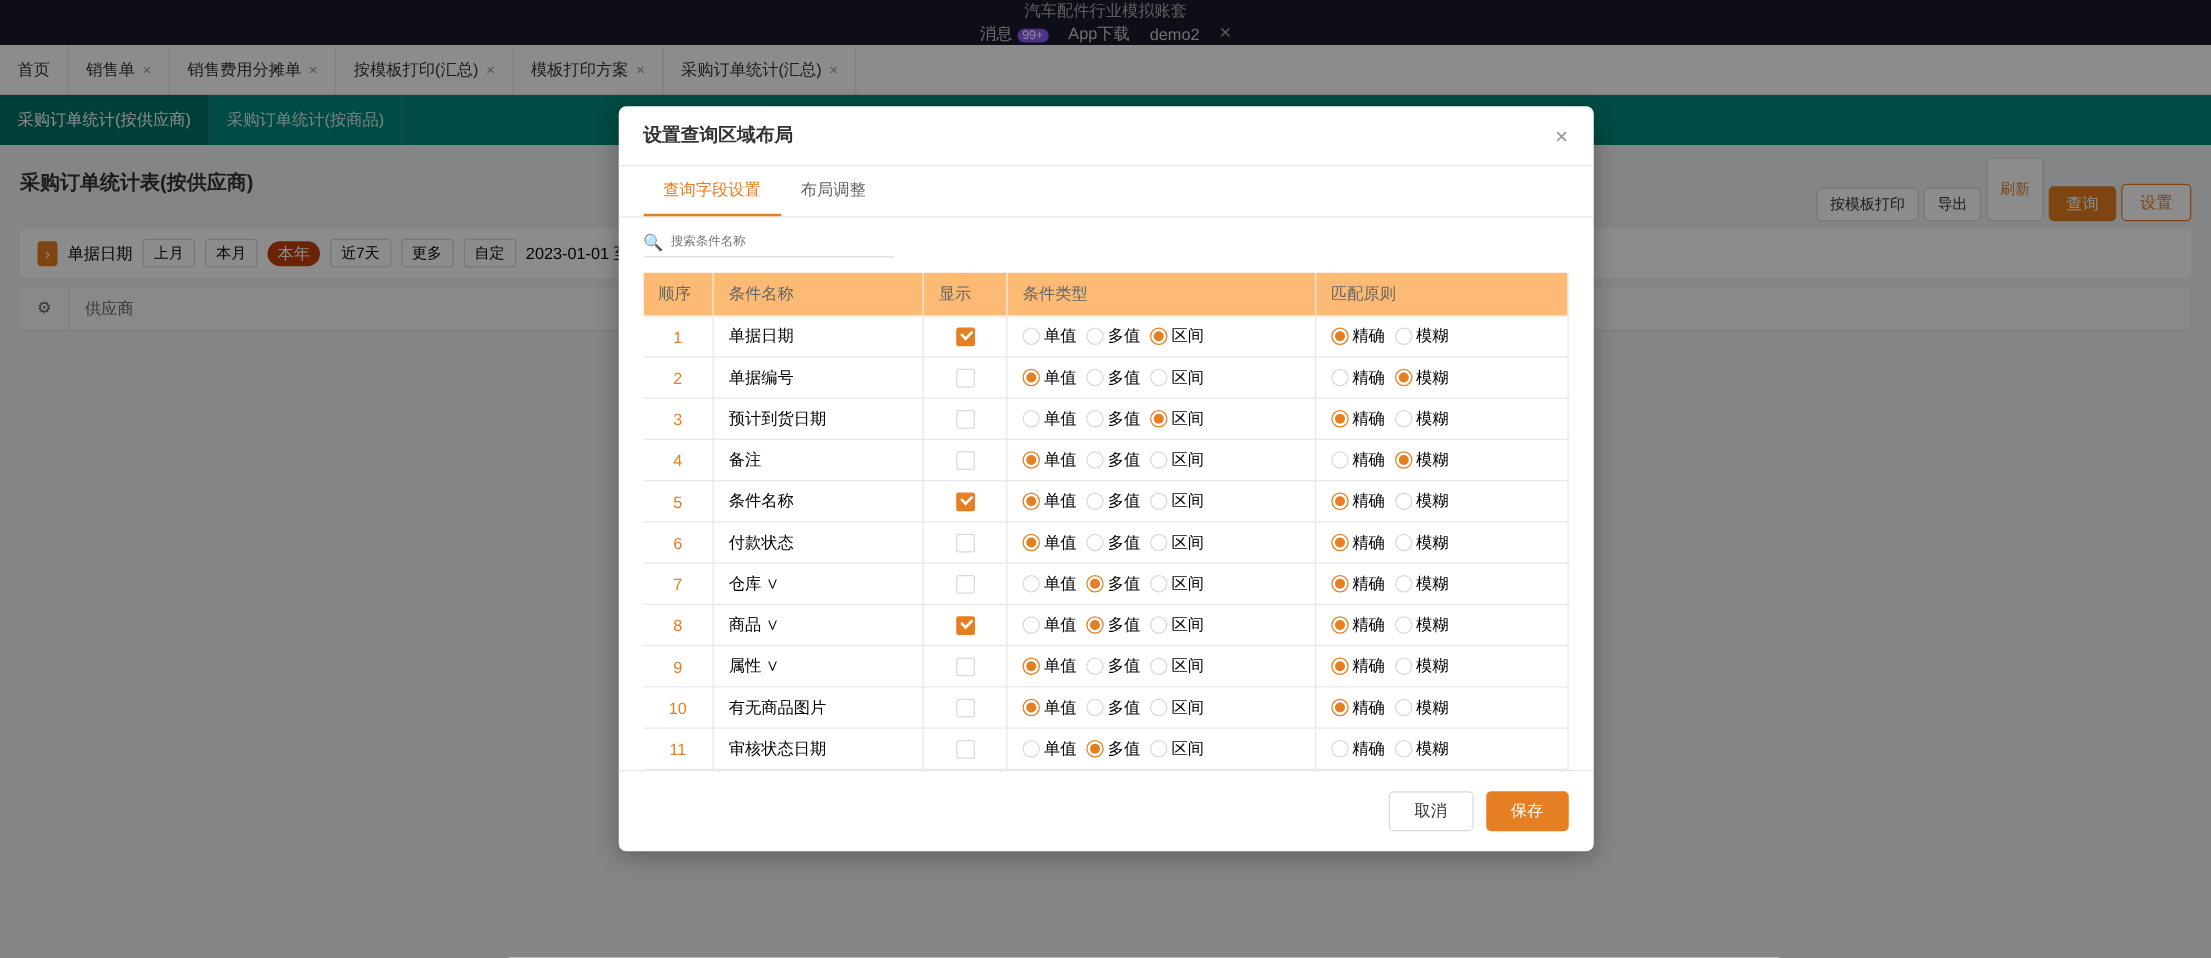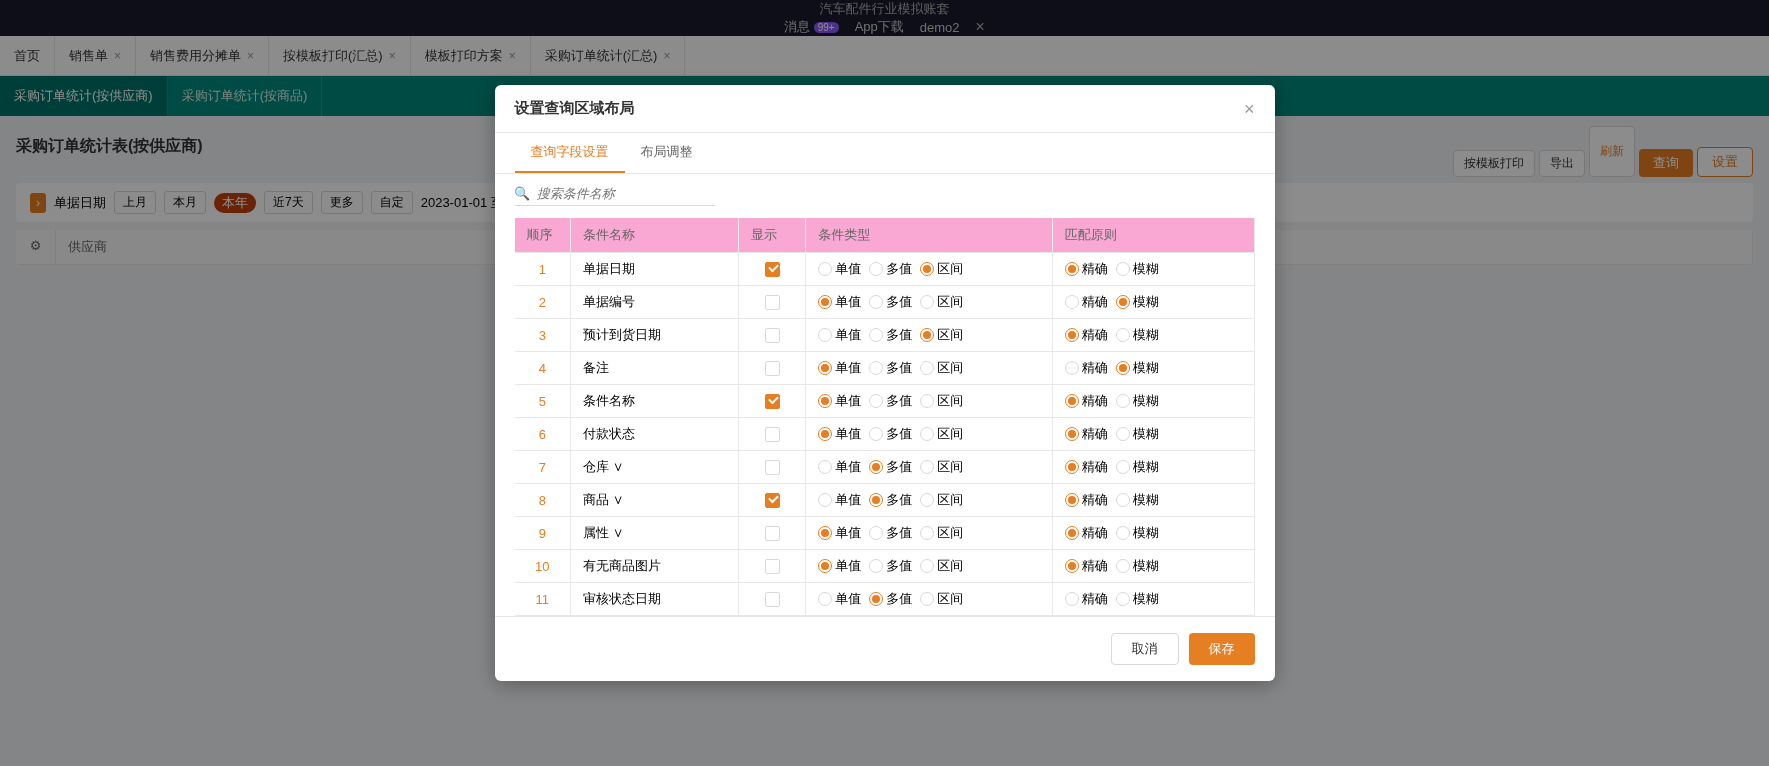--- a/index.html
+++ b/index.html
@@ -110,34 +110,33 @@
       align-items: center;
       margin: 12px 20px;
       border-bottom: 1px solid #d9d9d9;
       padding-bottom: 4px;
       width: 200px;
     }
     .search-icon { color: #aaa; margin-right: 6px; }
     .search-input {
       border: none;
       outline: none;
-      font-size: 13px;
+      font-size: 10px;
       color: #737373;
       width: 160px;
-      font-style: italic;
     }
 
     
     .query-table {
       width: 100%;
       border-collapse: collapse;
       font-size: 13px;
     }
     .query-table th {
-      background: #f9a8d4;
+      background: #fdba74;
       padding: 8px 12px;
       text-align: left;
       color: #666;
       font-weight: normal;
       border-bottom: 1px solid #e8e8e8;
       border-right: 1px solid #e8e8e8;
     }
     .query-table td {
       padding: 7px 12px;
       border-bottom: 1px solid #e8e8e8;

